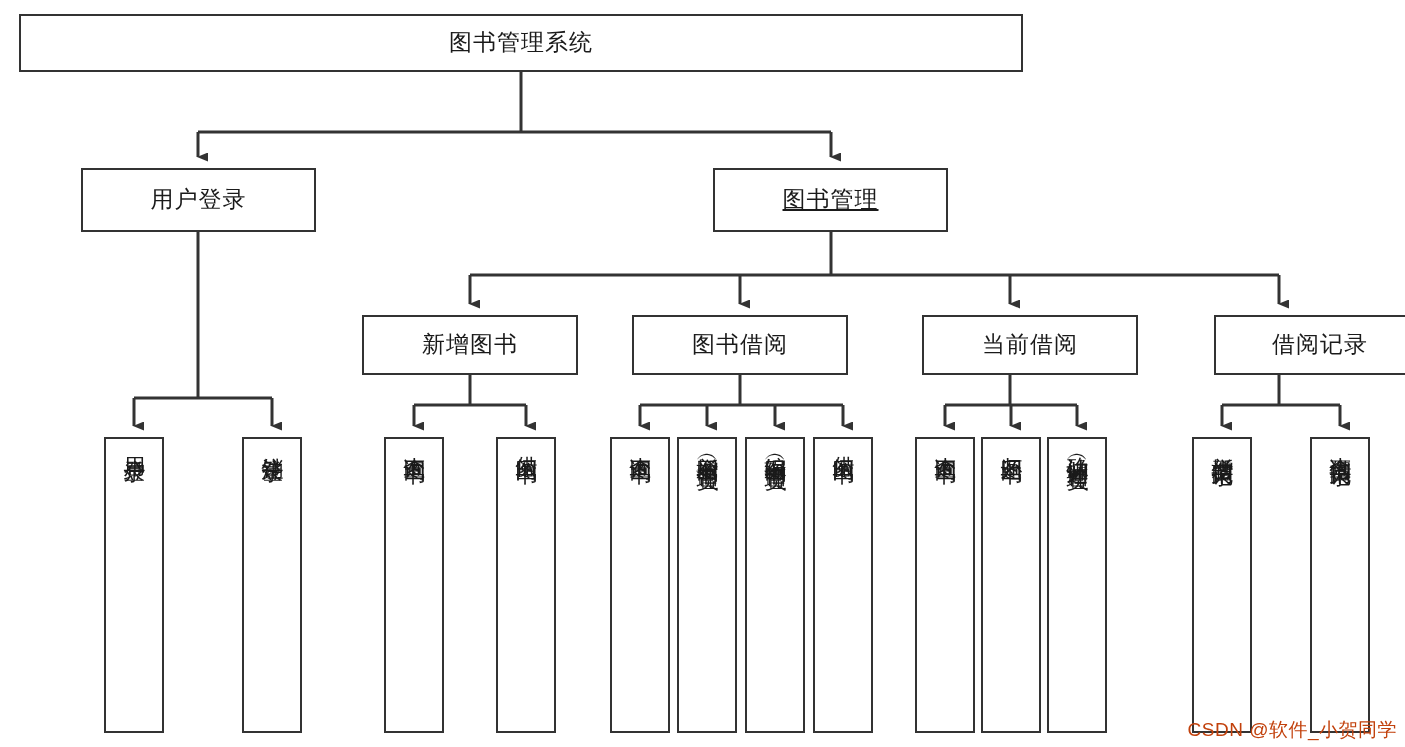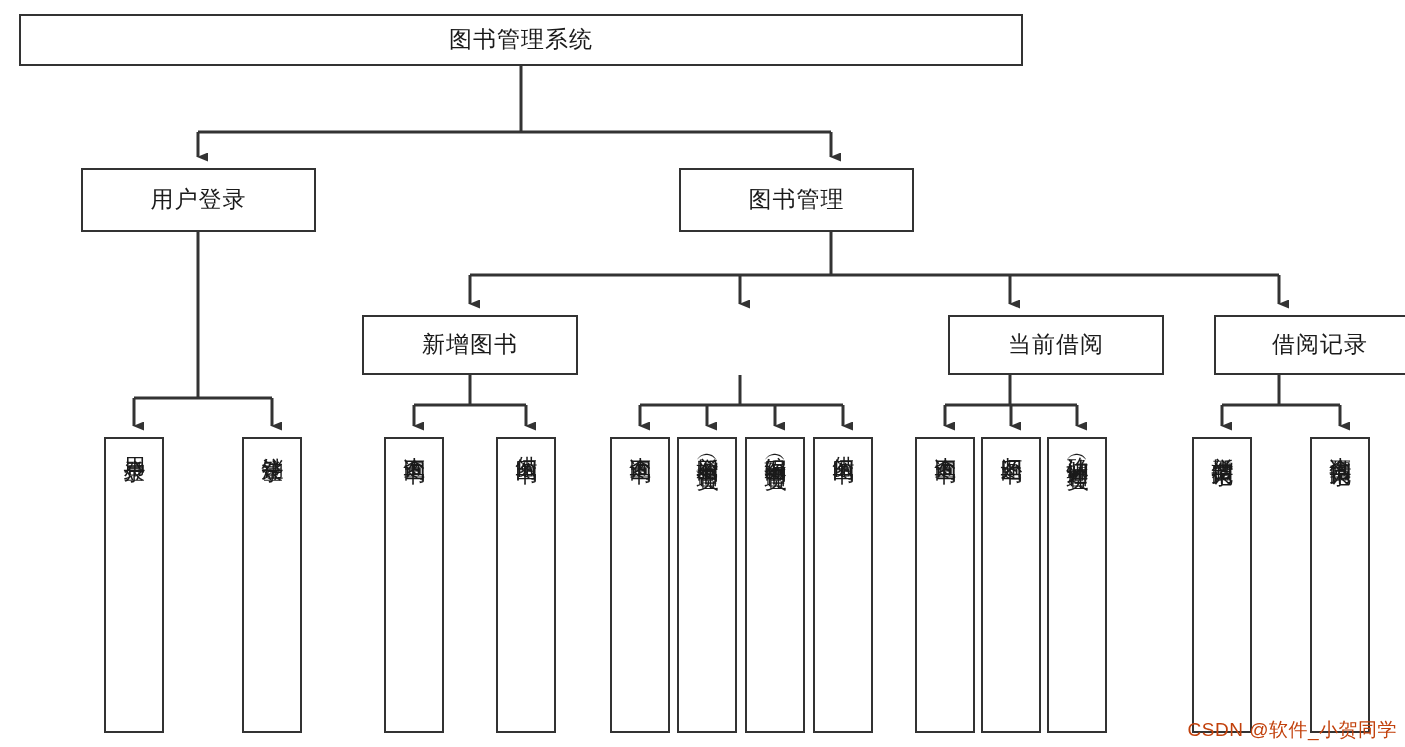--- a/index.html
+++ b/index.html
@@ -121,35 +121,38 @@
       <path d="M1011,405 L1011,426" marker-end="url(#arrow)"></path>
       <path d="M1077,405 L1077,426" marker-end="url(#arrow)"></path>
 
       <path d="M1279,375 L1279,405"></path>
       <path d="M1222,405 L1340,405"></path>
       <path d="M1222,405 L1222,426" marker-end="url(#arrow)"></path>
       <path d="M1340,405 L1340,426" marker-end="url(#arrow)"></path>
     </g>
   </svg>
 
-  <div class="node horiz" style="left:19px; top:14px; width:1004px; height:52px;">
+  <div class="node horiz" style="left:19px; top:14px; width:1004px; height:58px;">
     <span class="node-label">图书管理系统</span>
   </div>
 
   <div class="node horiz" style="left:81px; top:168px; width:235px; height:64px;">
     <span class="node-label">用户登录</span>
   </div>
-  <div class="node horiz" style="left:679px; top:168px; width:235px; height:64px;">
+  <div class="node horiz" style="left:713px; top:168px; width:235px; height:64px;text-decoration:underline;">
     <span class="node-label">图书管理</span>
   </div>
 
   <div class="node horiz" style="left:362px; top:315px; width:216px; height:60px;">
     <span class="node-label">新增图书</span>
   </div>
-  <div class="node horiz" style="left:948px; top:315px; width:216px; height:60px;font-family:Liberation Serif, serif;">
+  <div class="node horiz" style="left:632px; top:315px; width:216px; height:60px;">
+    <span class="node-label">图书借阅</span>
+  </div>
+  <div class="node horiz" style="left:922px; top:315px; width:216px; height:60px;font-family:Liberation Serif, serif;">
     <span class="node-label">当前借阅</span>
   </div>
   <div class="node horiz" style="left:1214px; top:315px; width:212px; height:60px;">
     <span class="node-label">借阅记录</span>
   </div>
 
   <div class="node vert" style="left:104px; top:437px; width:60px; height:296px;">
     <span class="node-label">用户登录</span>
   </div>
   <div class="node vert" style="left:242px; top:437px; width:60px; height:296px;">

